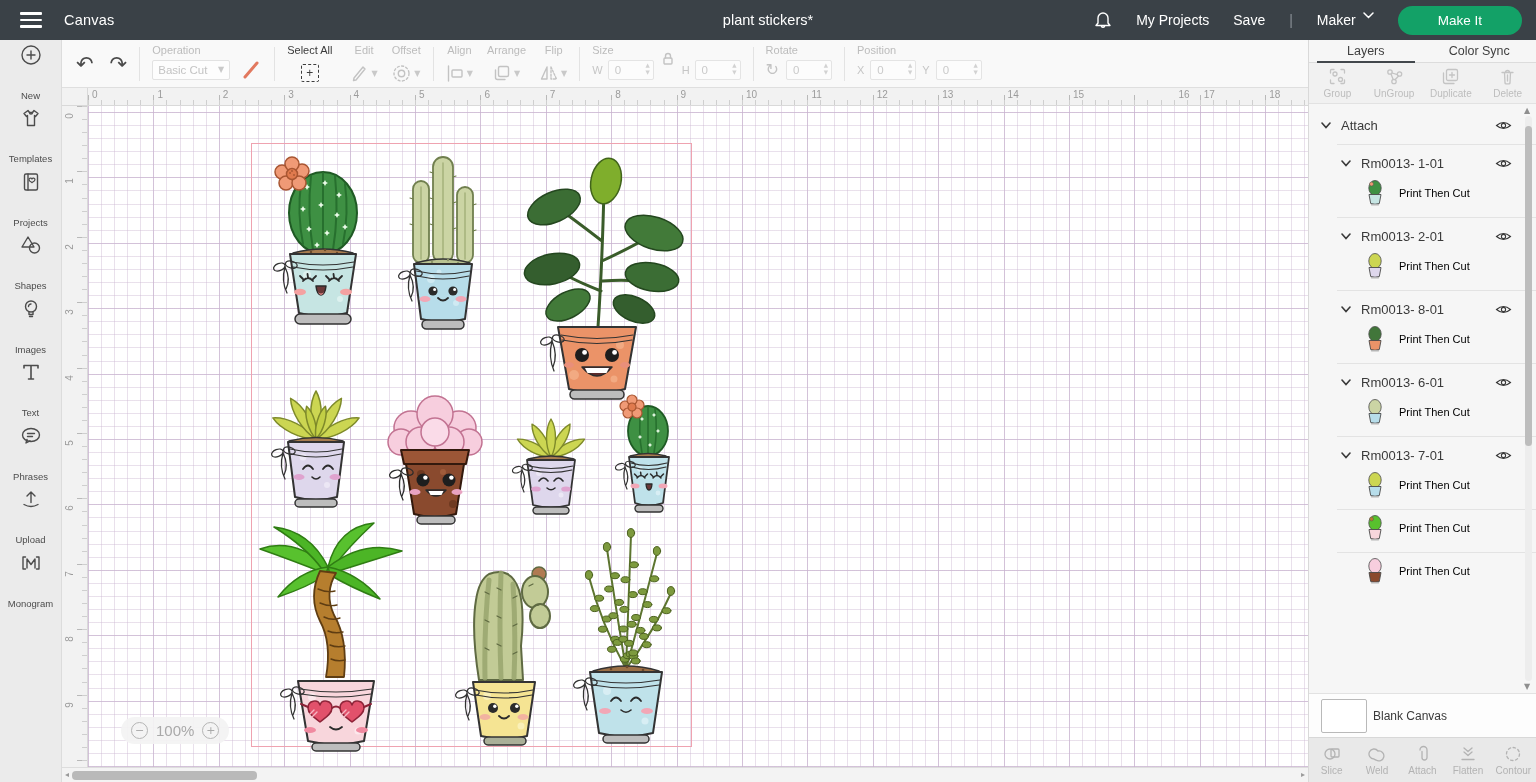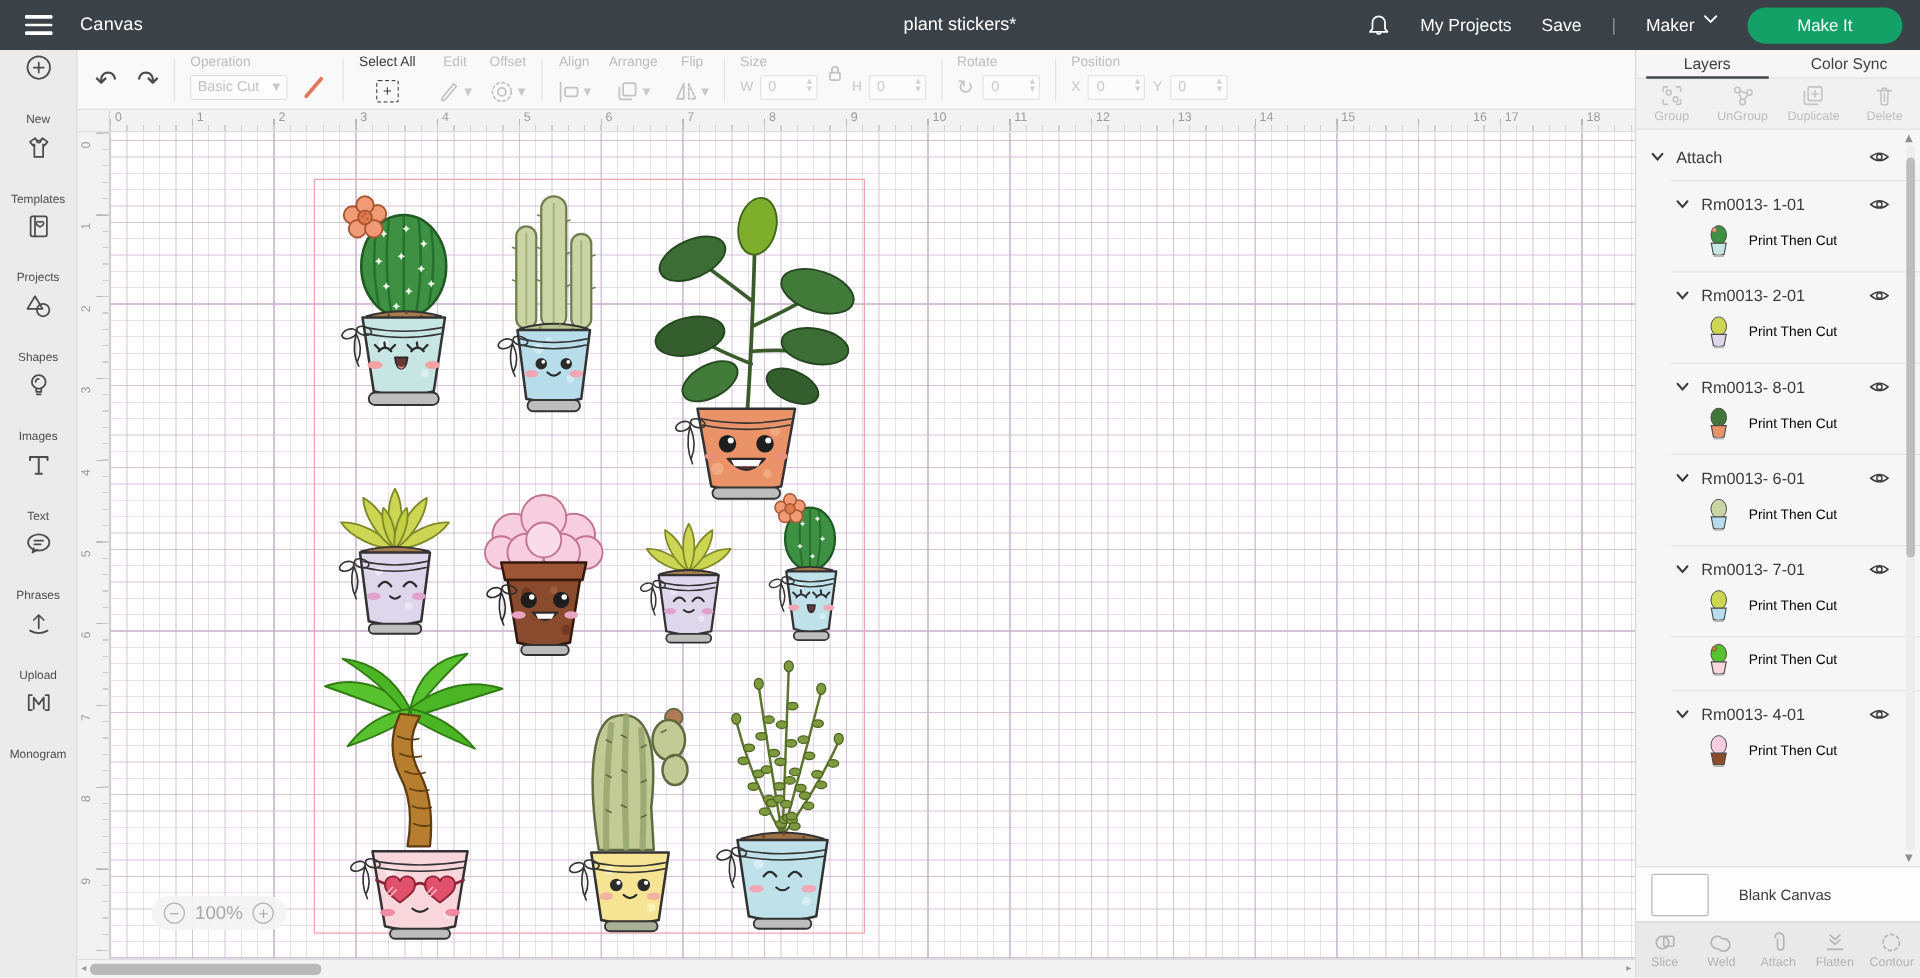--- a/index.html
+++ b/index.html
@@ -93,21 +93,21 @@
   .lsep { height:1px; background:#e3e3e3; margin:6px 0 0 28px; }
   .ghead { height:24px; padding-left:32px; gap:10px; margin-top:6px; cursor:pointer; }
   .gchild { height:36px; padding-left:56px; gap:14px; cursor:pointer; }
   .gchild .clabel { font-size:11px; color:#000000; }
   .thumb { width:20px; height:26px; }
   .chev { flex:0 0 auto; }
   .rlist-scroll { position:absolute; right:2px; top:66px; width:11px; height:585px; }
   .rtrack { position:absolute; left:2px; top:10px; bottom:10px; width:7px; background:#ededed; border-radius:4px; }
   .rthumb { position:absolute; left:2px; top:20px; width:7px; height:320px; background:#bdbdbd; border-radius:4px; cursor:grab; }
   .sarrow { position:absolute; left:1px; font-size:8px; color:#8f8f8f; cursor:pointer; }
-  .blank-row { position:absolute; left:0; right:0; top:653px; height:44px; background:#fdfdfd; border-top:1px solid #e2e2e2; display:flex; align-items:center; gap:24px; padding-left:12px; }
+  .blank-row { position:absolute; left:0; right:0; top:653px; height:44px; background:#fdfdfd; border-top:1px solid #e2e2e2; display:flex; align-items:center; gap:6px; padding-left:12px; }
   .swatch { width:46px; height:34px; background:#fff; border:1px solid #b9b9b9; border-radius:2px; cursor:pointer; }
   .blank-lbl { font-size:12px; color:#3a3a3a; }
   .rtools { position:absolute; left:0; right:0; bottom:0; height:45px; background:#e9e9e9; border-top:1px solid #d8d8d8; display:flex; }
   .rtool { flex:1; display:flex; flex-direction:column; align-items:center; justify-content:center; gap:2px; color:#b3b3b3; font-size:10px; cursor:default; }
   .rtool svg { width:18px; height:18px; stroke:#b3b3b3; fill:none; stroke-width:1.3; stroke-linecap:round; stroke-linejoin:round; }
 </style>
 </head>
 <body>
 
 <div class="topbar">
@@ -1006,30 +1006,20 @@
                 <circle cx="6.5" cy="4" r="2" fill="#b67e2e" stroke="#555" stroke-width="0.5"></circle>
                 <path d="M4,14.5 L16,14.5 L14.3,23.5 Q10,25 5.7,23.5 Z" fill="#f8d6dc" stroke="#4a4a4a" stroke-width="0.9"></path>
                 <rect x="5.8" y="24" width="8.4" height="1.6" rx="0.8" fill="#b5b5b5"></rect>
               </svg></span>
       <span class="clabel">Print Then Cut</span>
     </div>
   </div>
 
   <div>
     <div class="lsep"></div>
-    <div class="lrow ghead">
-      <svg class="chev" width="10" height="7" viewBox="0 0 10 7">
-              <polyline points="1,1 5,5.5 9,1" fill="none" stroke="#3a3a3a" stroke-width="1.6" stroke-linecap="round"></polyline>
-            </svg>
-      <span class="lname gname">Rm0013- 4-01</span>
-      <svg class="leye" width="17" height="11" viewBox="0 0 17 11">
-              <path d="M1.5,5.5 Q8.5,-0.5 15.5,5.5 Q8.5,11.5 1.5,5.5 Z" fill="none" stroke="#3a3a3a" stroke-width="1.1"></path>
-              <circle cx="8.5" cy="5.5" r="2.1" fill="none" stroke="#3a3a3a" stroke-width="1.1"></circle>
-            </svg>
-    </div>
     <div class="lrow gchild">
       <span class="thumb"><svg viewBox="0 0 20 26" width="20" height="26">
                 <ellipse cx="10" cy="8" rx="6.2" ry="7.5" fill="#f7cede" stroke="#4a4a4a" stroke-width="0.8"></ellipse>
                 <path d="M4,14.5 L16,14.5 L14.3,23.5 Q10,25 5.7,23.5 Z" fill="#8a4a2e" stroke="#4a4a4a" stroke-width="0.9"></path>
                 <rect x="5.8" y="24" width="8.4" height="1.6" rx="0.8" fill="#b5b5b5"></rect>
               </svg></span>
       <span class="clabel">Print Then Cut</span>
     </div>
   </div>
 

